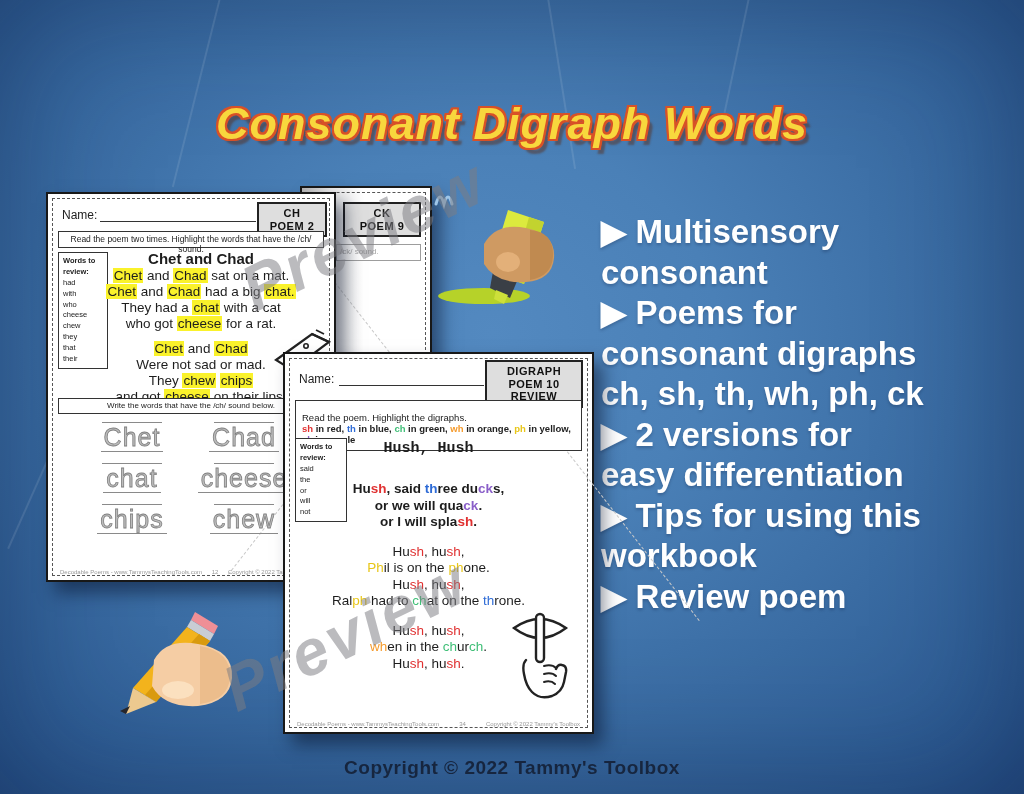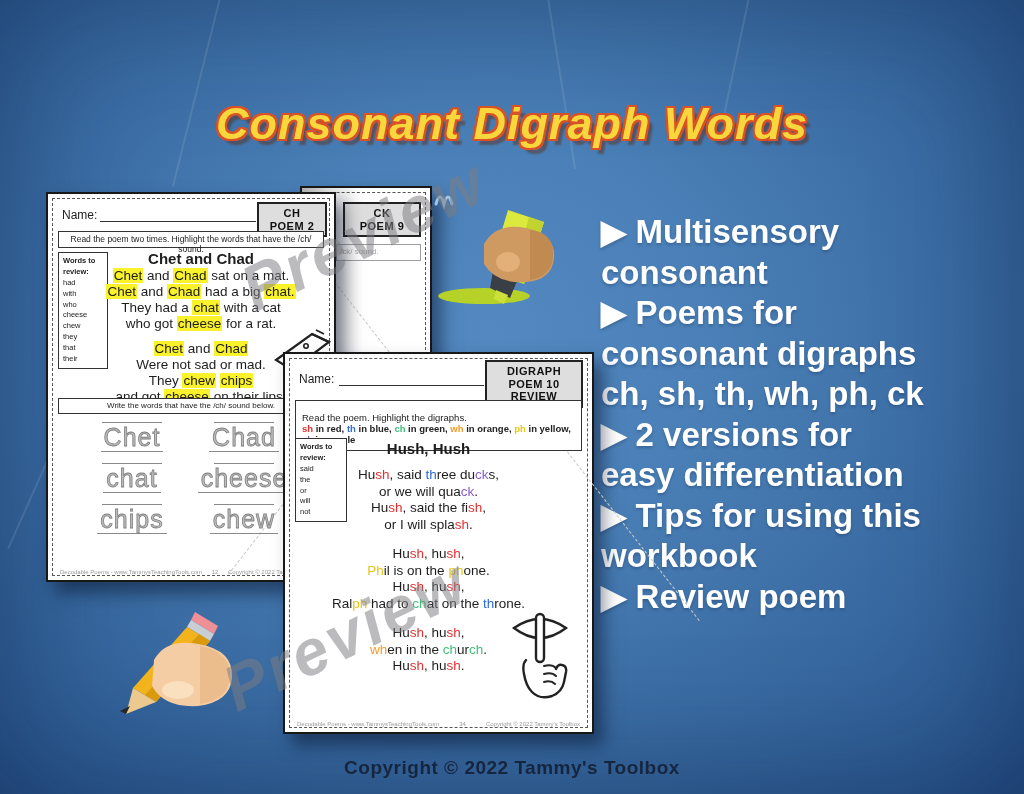--- a/index.html
+++ b/index.html
@@ -178,25 +178,24 @@
     <div class="review-box" style="top:84px;left:10px;width:42px;">
       <div class="rlabel">Words to review:</div>
       <div>said</div>
       <div>the</div>
       <div>or</div>
       <div>will</div>
       <div>not</div>
     </div>
 
     <div class="poem" style="top:86px;left:24px;right:44px;font-size:13.5px;line-height:16.5px;">
-      <div class="ptitle" style="font-size:15px;line-height:17px;margin-bottom:10px;">Hush, Hush</div>
-      <div class="stanza" style="margin-bottom:13px;">
+      <div class="ptitle" style="font-size:15px;line-height:17px;margin-bottom:24px;font-family:Liberation Mono, monospace;">Hush, Hush</div>
+      <div class="stanza" style="margin-bottom:13px;font-weight:bold;">
         <div><span>Hu</span><span style="color: rgb(224, 49, 49);">sh</span><span>, said </span><span style="color: rgb(46, 107, 214);">th</span><span>ree du</span><span style="color: rgb(138, 95, 201);">ck</span><span>s,</span></div>
         <div><span>or we will qua</span><span style="color: rgb(138, 95, 201);">ck</span><span>.</span></div>
-        <div><span>Hu</span><span style="color: rgb(224, 49, 49);">sh</span><span>, said the fi</span><span style="color: rgb(224, 49, 49);">sh</span><span>,</span></div>
         <div><span>or I will spla</span><span style="color: rgb(224, 49, 49);">sh</span><span>.</span></div>
       </div>
       <div class="stanza" style="margin-bottom:13px;">
         <div><span>Hu</span><span style="color: rgb(224, 49, 49);">sh</span><span>, hu</span><span style="color: rgb(224, 49, 49);">sh</span><span>,</span></div>
         <div><span style="color: rgb(232, 198, 25);">Ph</span><span>il is on the </span><span style="color: rgb(232, 198, 25);">ph</span><span>one.</span></div>
         <div><span>Hu</span><span style="color: rgb(224, 49, 49);">sh</span><span>, hu</span><span style="color: rgb(224, 49, 49);">sh</span><span>,</span></div>
         <div><span>Ral</span><span style="color: rgb(232, 198, 25);">ph</span><span> had to </span><span style="color: rgb(63, 191, 119);">ch</span><span>at on the </span><span style="color: rgb(46, 107, 214);">th</span><span>rone.</span></div>
       </div>
       <div class="stanza">
         <div><span>Hu</span><span style="color: rgb(224, 49, 49);">sh</span><span>, hu</span><span style="color: rgb(224, 49, 49);">sh</span><span>,</span></div>

